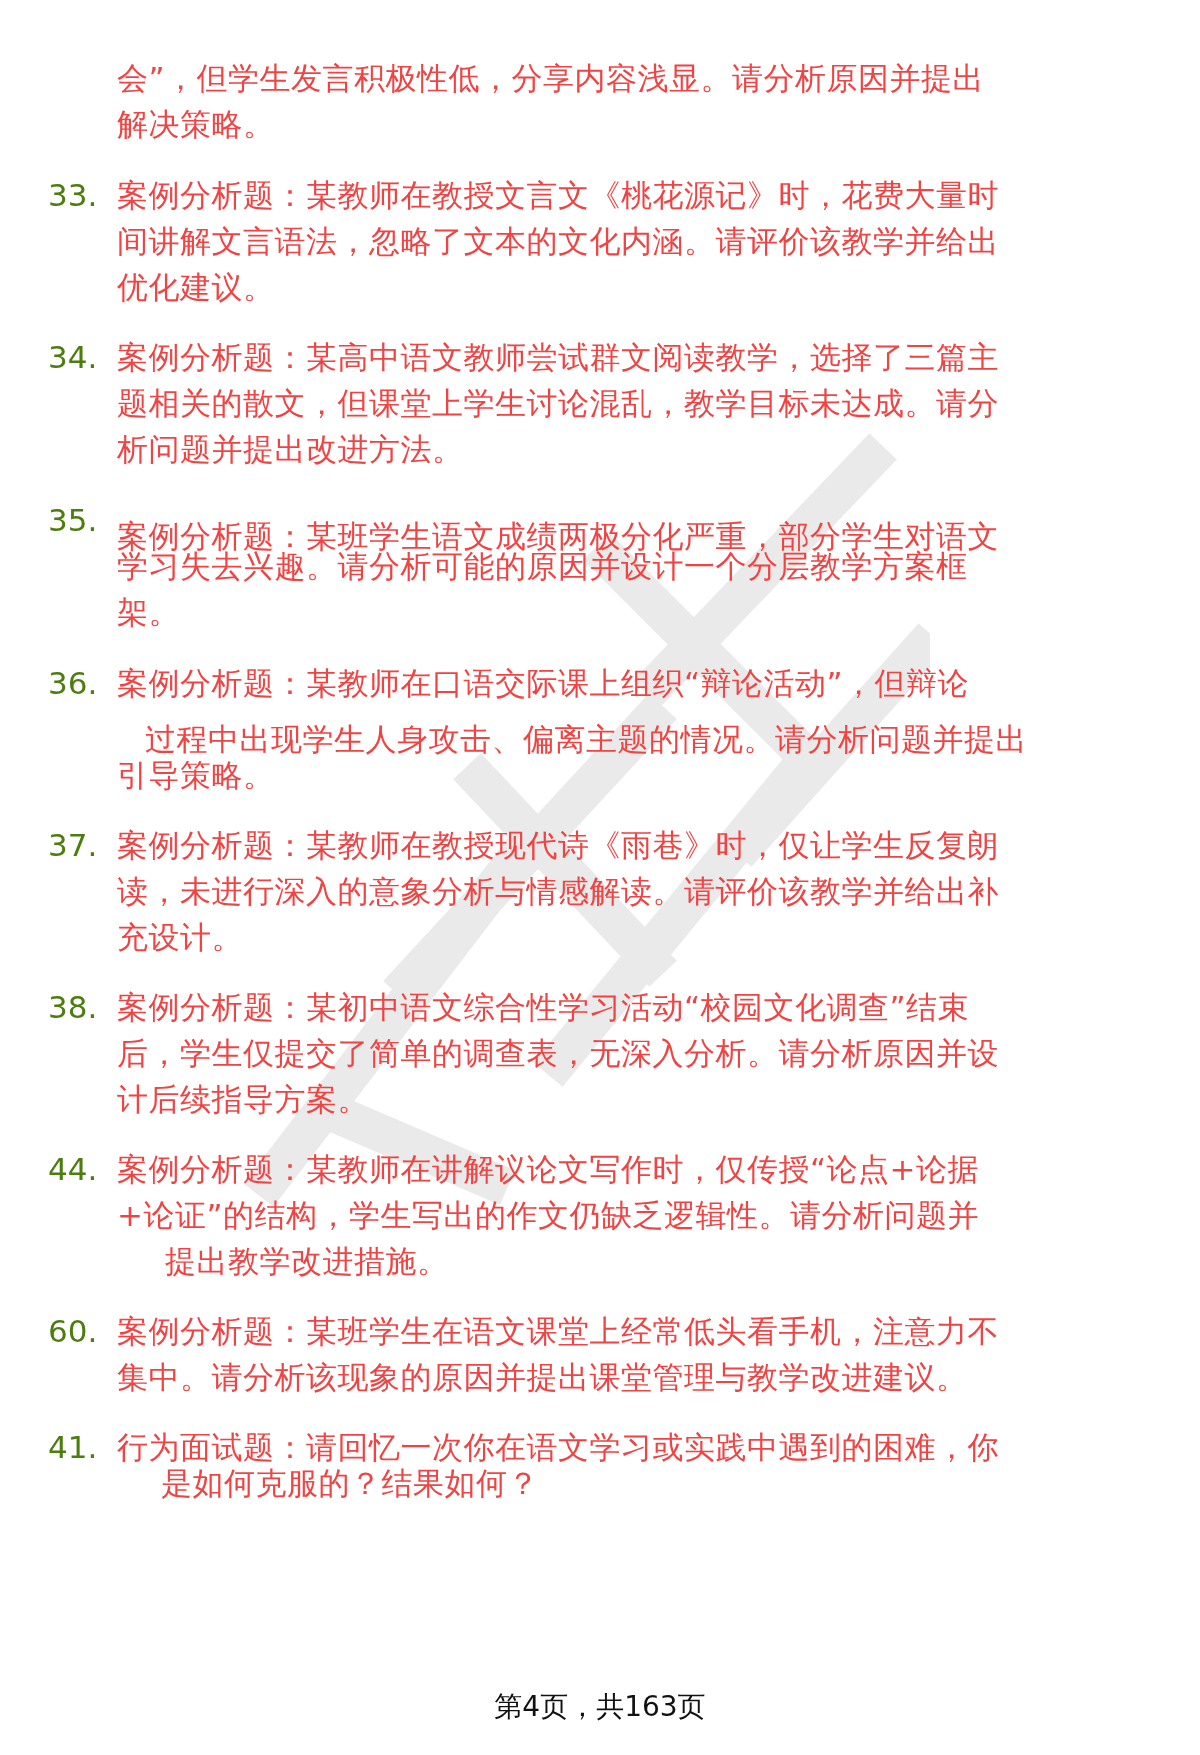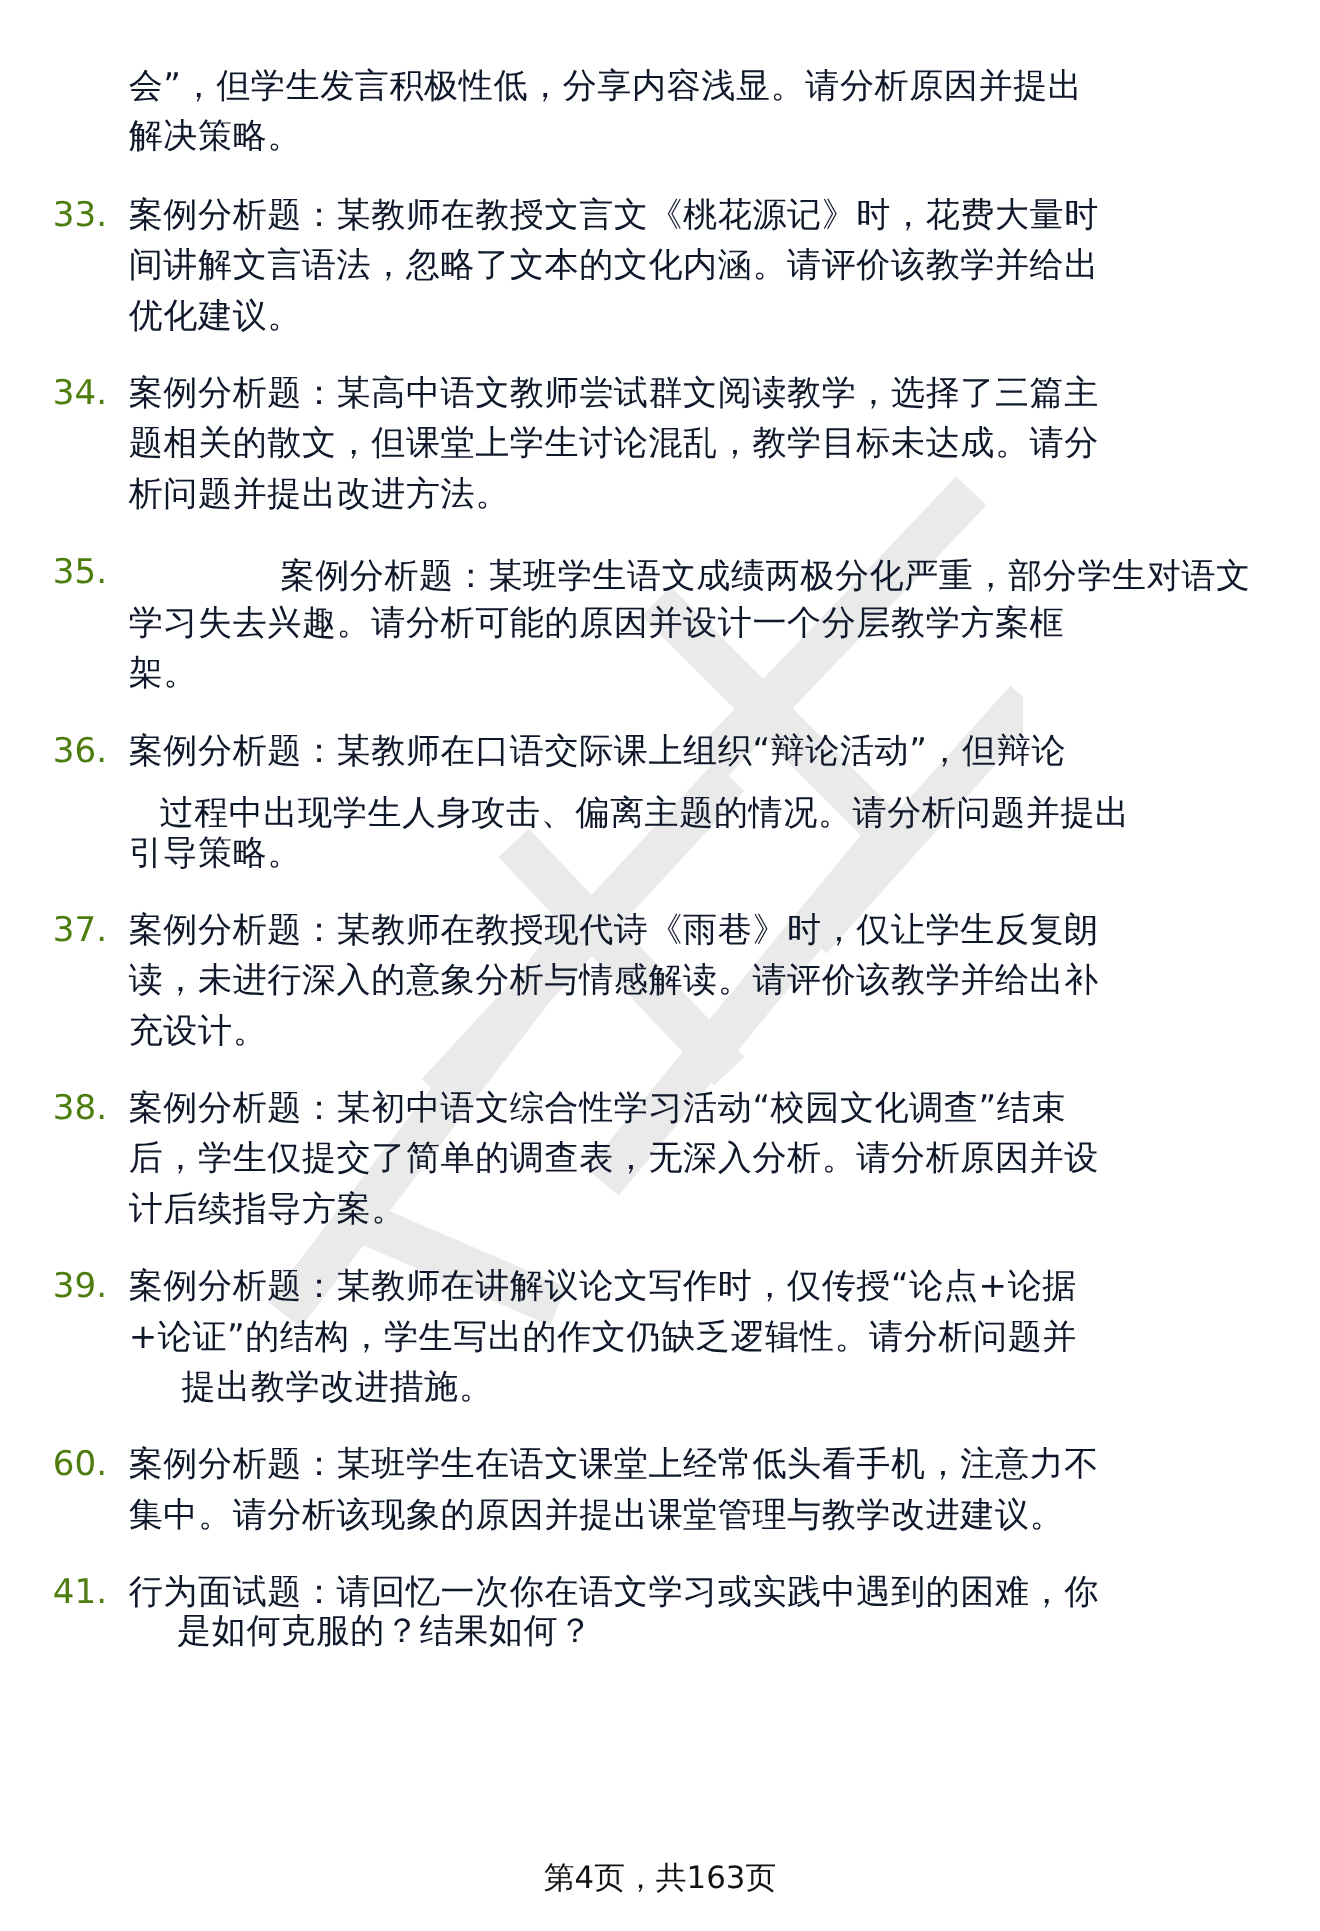--- a/index.html
+++ b/index.html
@@ -4,21 +4,21 @@
 <style>
   html, body { margin:0; padding:0; background:#ffffff; }
   body { width:1200px; height:1755px; position:relative; overflow:hidden;
          font-family:"DejaVu Sans","Liberation Sans",sans-serif; color:#111; }
   .page { position:absolute; left:0; top:0; width:1200px; height:1755px; }
   .watermark { position:absolute; left:230px; top:420px; width:700px; height:800px;
                pointer-events:none; opacity:0.08; }
   .block { position:absolute; left:0; width:1200px; }
   .num { position:absolute; left:48px; width:70px; font-size:31px; line-height:46px; color:#4d7c0f; }
   .text { position:absolute; left:117px; width:1020px; font-size:31px; line-height:46px;
-          letter-spacing:0.5px; color:#0f172a; }
+          letter-spacing:0.5px; color:#ef4444; }
   .footer { position:absolute; left:0; width:1200px; top:1687px; text-align:center;
             font-size:28px; line-height:40px; color:#111; }
 </style>
 </head>
 <body>
 
 <div class="page">
 
   <svg class="watermark" viewBox="0 0 700 800">
     <g stroke="#000" stroke-width="38" fill="none" stroke-linecap="square">
@@ -47,21 +47,21 @@
 
   <div class="block" style="top:334px;">
     <div class="num">34.</div>
     <div class="text" style="top:0;">案例分析题：某高中语文教师尝试群文阅读教学，选择了三篇主</div>
     <div class="text" style="top:46px;">题相关的散文，但课堂上学生讨论混乱，教学目标未达成。请分</div>
     <div class="text" style="top:92px;">析问题并提出改进方法。</div>
   </div>
 
   <div class="block" style="top:497px;">
     <div class="num">35.</div>
-    <div class="text" style="top:4px;text-align:right;">案例分析题：某班学生语文成绩两极分化严重，部分学生对语文</div>
+    <div class="text" style="top:16px;">案例分析题：某班学生语文成绩两极分化严重，部分学生对语文</div>
     <div class="text" style="top:46px;">学习失去兴趣。请分析可能的原因并设计一个分层教学方案框</div>
     <div class="text" style="top:92px;">架。</div>
   </div>
 
   <div class="block" style="top:660px;">
     <div class="num">36.</div>
     <div class="text" style="top:0;">案例分析题：某教师在口语交际课上组织“辩论活动”，但辩论</div>
     <div class="text" style="top:56px;margin-left:28px;">过程中出现学生人身攻击、偏离主题的情况。请分析问题并提出</div>
     <div class="text" style="top:92px;">引导策略。</div>
   </div>
@@ -74,21 +74,21 @@
   </div>
 
   <div class="block" style="top:984px;">
     <div class="num">38.</div>
     <div class="text" style="top:0;">案例分析题：某初中语文综合性学习活动“校园文化调查”结束</div>
     <div class="text" style="top:46px;">后，学生仅提交了简单的调查表，无深入分析。请分析原因并设</div>
     <div class="text" style="top:92px;">计后续指导方案。</div>
   </div>
 
   <div class="block" style="top:1146px;">
-    <div class="num">39.</div>
+    <div class="num">44.</div>
     <div class="text" style="top:0;">案例分析题：某教师在讲解议论文写作时，仅传授“论点+论据</div>
     <div class="text" style="top:46px;">+论证”的结构，学生写出的作文仍缺乏逻辑性。请分析问题并</div>
     <div class="text" style="top:92px;margin-left:48px;">提出教学改进措施。</div>
   </div>
 
   <div class="block" style="top:1308px;">
     <div class="num">60.</div>
     <div class="text" style="top:0;">案例分析题：某班学生在语文课堂上经常低头看手机，注意力不</div>
     <div class="text" style="top:46px;">集中。请分析该现象的原因并提出课堂管理与教学改进建议。</div>
   </div>

